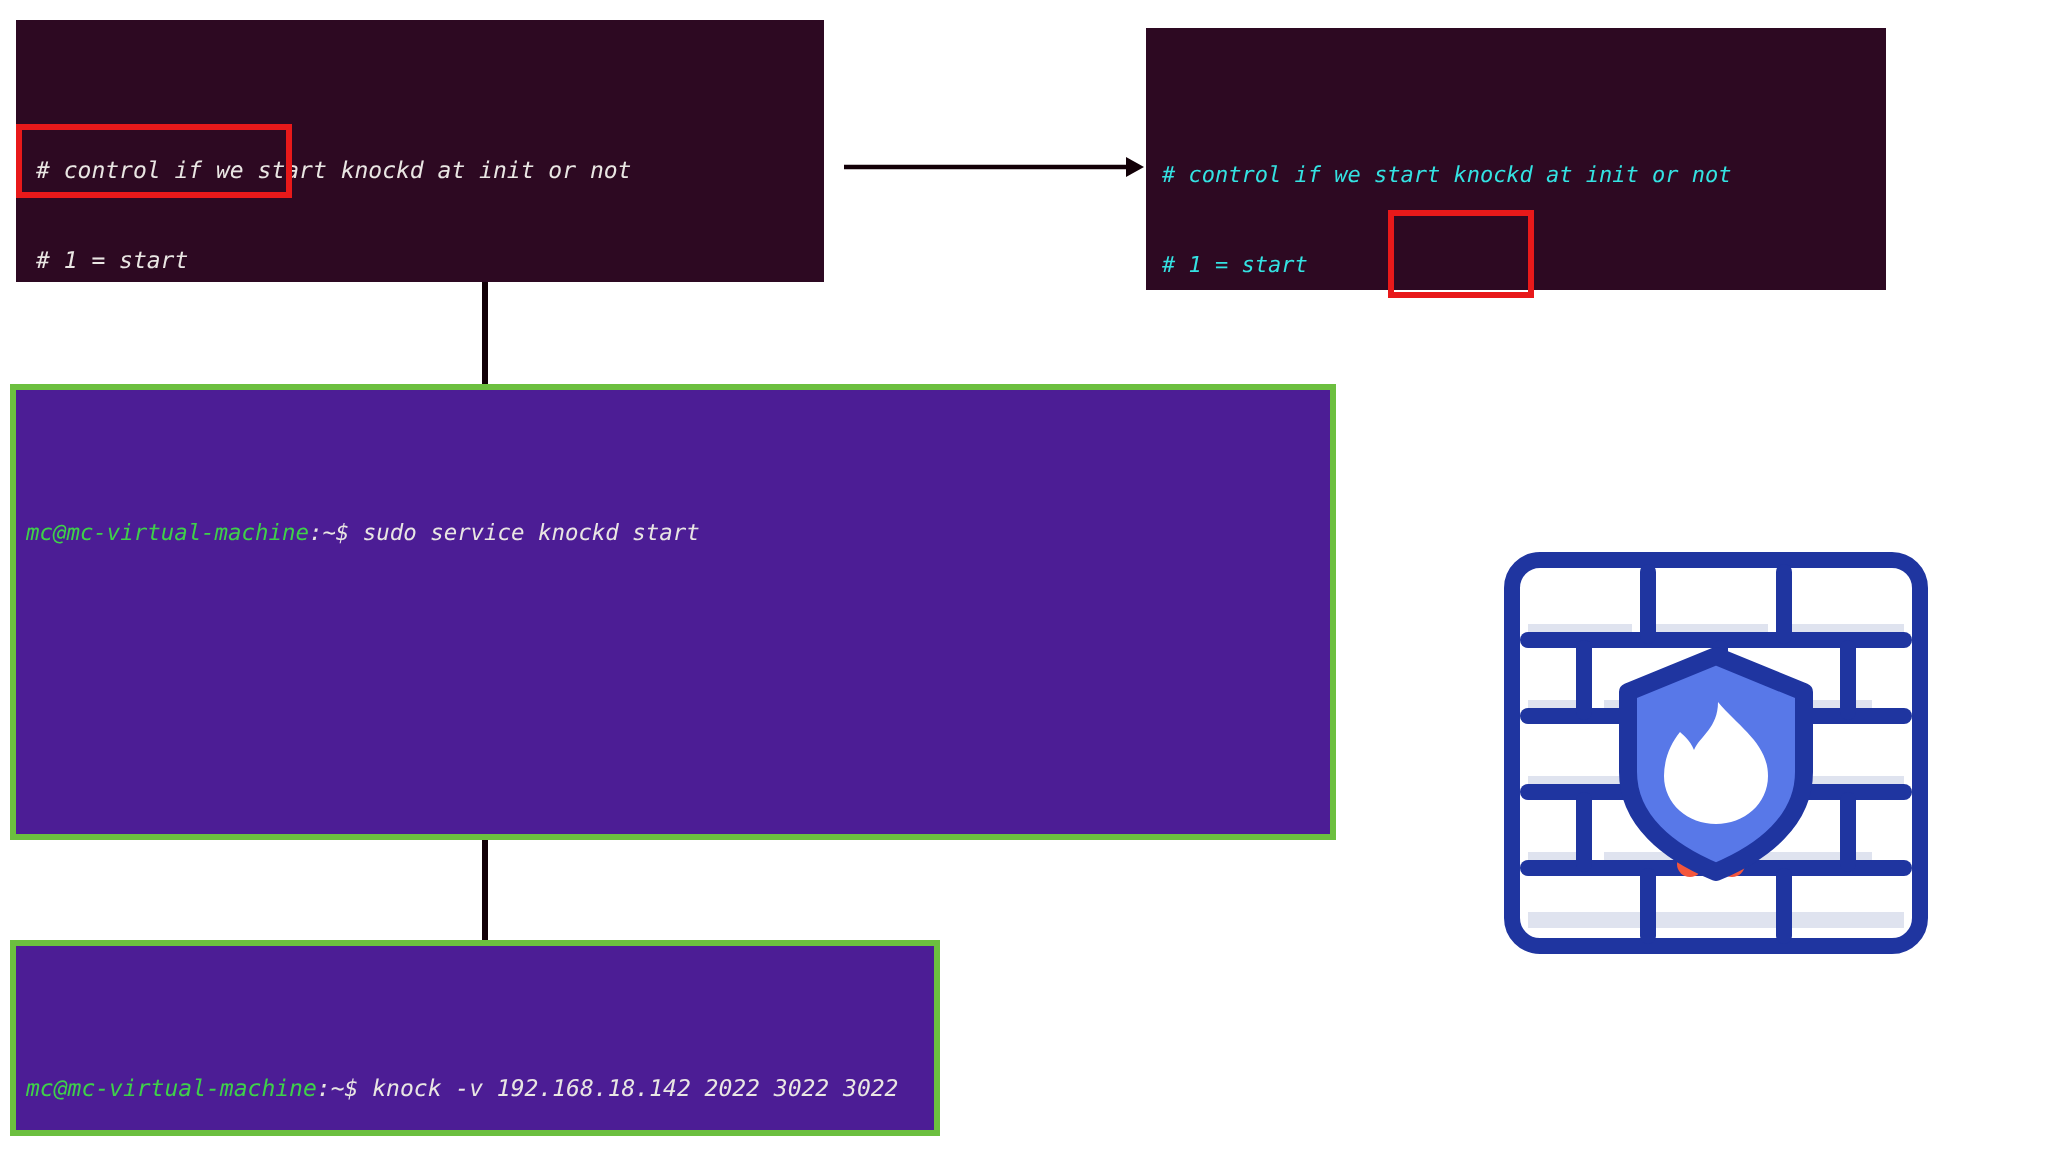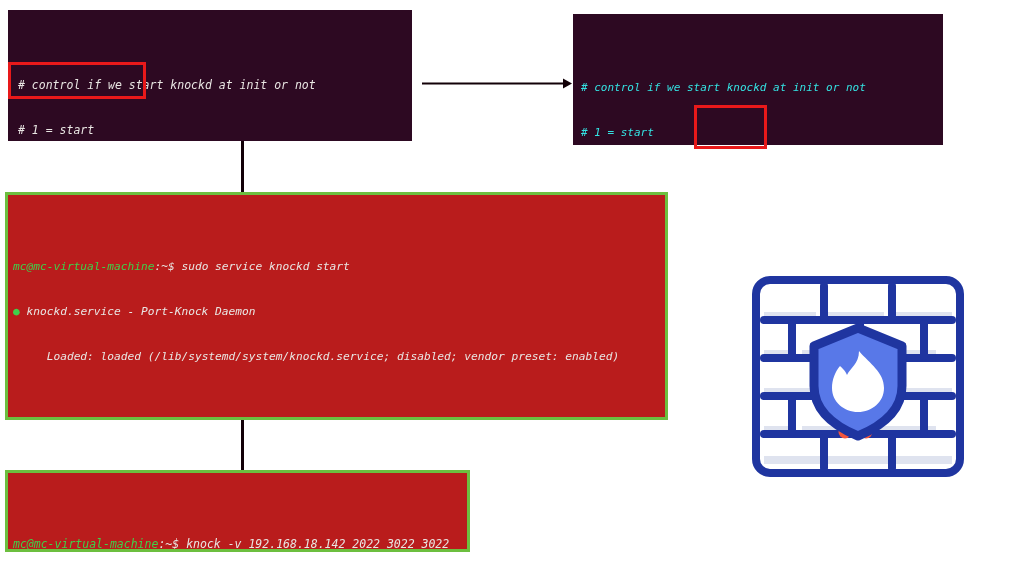--- a/index.html
+++ b/index.html
@@ -23,21 +23,21 @@
     font-family: "DejaVu Sans Mono", "Liberation Mono", monospace;
     font-size: 11.5px;
     line-height: 15.2px;
     white-space: pre;
     overflow: hidden;
     box-sizing: border-box;
     font-style: italic;
   }
   .term-green {
     border: 3px solid #6cbf3f;
-    background: #b91c1c;
+    background: #4c1d95;
   }
   .term .pad {
     padding: 4px 5px 0 5px;
   }
 
   
   .c-prompt   { color: #3fd04a; }
   .c-white    { color: #e9e6e3; }
   .c-cyan     { color: #34e2e2; }
   .c-dot      { color: #3fd04a; }
@@ -69,21 +69,21 @@
     height: 228px;
   }
   #panel-status .pad { padding: 4px 4px 0 5px; }
   #panel-status .term-line { font-size: 11.2px; line-height: 14.6px; }
 
   
   #panel-knock {
     left: 5px;
     top: 470px;
     width: 465px;
-    height: 82px;
+    height: 98px;
   }
   #panel-knock .pad { padding: 3px 4px 0 5px; }
   #panel-knock .term-line { font-size: 11.5px; line-height: 15.2px; }
 
   
   .redbox {
     position: absolute;
     border: 3px solid #e8191a;
     box-sizing: border-box;
     pointer-events: none;
@@ -152,22 +152,20 @@
     
   </div>
 </div>
 <div class="redbox" id="redbox-ens33"></div>
 
 <div class="vline" id="connector-conf-to-status"></div>
 
 <div class="term term-green" id="panel-status">
   <div class="pad">
     <div class="term-line"><span class="c-prompt">mc@mc-virtual-machine</span><span class="c-white">:~$</span><span class="c-white"> </span><span class="c-white">sudo service knockd start</span></div>
-    <div class="term-line"><span class="c-dot">●</span><span class="c-white"> </span><span class="c-white">knockd.service - Port-Knock Daemon</span></div>
-    <div class="term-line c-white">     <span>Loaded:</span> <span>loaded (/lib/systemd/system/knockd.service; disabled; vendor preset: enabled)</span></div>
     
     
     
     
     
     
     
     
     
     

